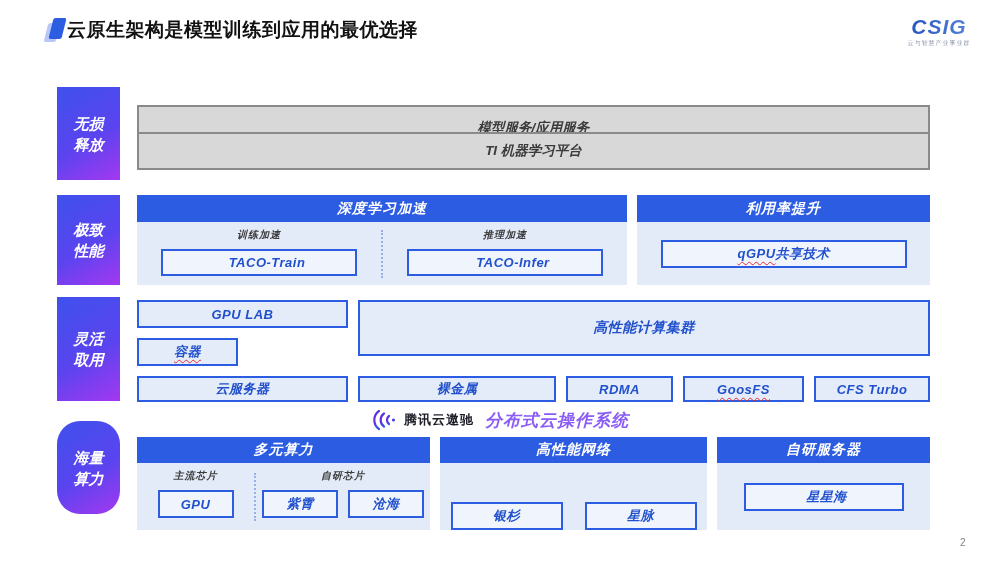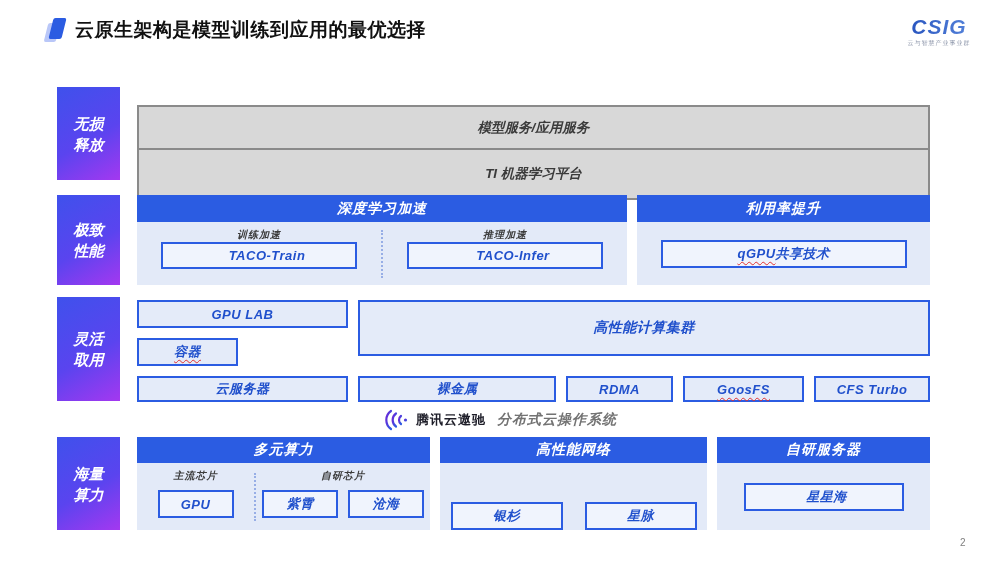--- a/index.html
+++ b/index.html
@@ -4,43 +4,43 @@
 <style>
   html,body{margin:0;padding:0;background:#fff;}
   .slide{position:relative;width:1000px;height:563px;background:#ffffff;overflow:hidden;
          font-family:"Liberation Sans","DejaVu Sans",sans-serif;}
 
   
   .title-row{position:absolute;left:45px;top:16px;display:flex;align-items:center;}
   .title-icon{position:relative;width:22px;height:28px;flex:0 0 22px;}
   .title-icon .back{position:absolute;left:1px;top:7px;width:12px;height:19px;background:#b9c7f8;transform:skewX(-14deg);border-radius:2px;}
   .title-icon .front{position:absolute;left:6px;top:2px;width:13px;height:21px;background:#2b5ce2;transform:skewX(-14deg);border-radius:2px;}
-  .page-title{margin-left:8px;font-size:19px;font-weight:800;color:#111;letter-spacing:0.5px;}
+  .page-title{margin-left:0;font-size:19px;font-weight:800;color:#111;letter-spacing:0.5px;}
 
   
   .csig{position:absolute;right:16px;top:16px;width:90px;text-align:center;}
   .csig-text{font-size:21px;font-weight:800;font-style:italic;color:#2d56c0;letter-spacing:1px;line-height:1;
              background:linear-gradient(90deg,#1d49b8,#5f8de0);-webkit-background-clip:text;background-clip:text;color:transparent;}
   .csig-sub{font-size:6px;color:#8a93a8;letter-spacing:1px;margin-top:2px;white-space:nowrap;}
 
   
   .side-label{position:absolute;left:57px;width:63px;display:flex;align-items:center;justify-content:center;
               background:linear-gradient(150deg,#3f51ec 0%,#5a44ef 55%,#a438f0 100%);
               color:#fff;font-weight:800;font-style:italic;font-size:15px;line-height:1.4;text-align:center;white-space:pre-line;}
   .lbl1{top:87px;height:93px;}
   .lbl2{top:195px;height:90px;}
   .lbl3{top:297px;height:104px;}
-  .lbl4{top:437px;height:93px;}
+  .lbl4{top:421px;height:93px;border-radius:23px;}
 
   
   .gray-box{position:absolute;left:137px;width:793px;background:#d8d8d8;border:2px solid #8a8a8a;
             display:flex;align-items:center;justify-content:center;
             font-size:13.5px;font-weight:800;font-style:italic;color:#3b3b3b;box-sizing:border-box;}
   .gray1{top:85px;height:46px;margin-top:20px;}
-  .gray2{top:148px;height:52px;}
+  .gray2{top:132px;height:38px;}
 
   
   .section{position:absolute;display:flex;flex-direction:column;box-sizing:border-box;}
   .sec-header{height:27px;background:#2b5ce2;color:#fff;display:flex;align-items:center;justify-content:center;
               font-size:14px;font-weight:800;font-style:italic;letter-spacing:1px;flex:0 0 27px;}
   .sec-body{flex:1;background:#e3eaf8;display:flex;position:relative;}
 
   .sec-dl{left:137px;top:195px;width:490px;height:90px;}
   .sec-util{left:637px;top:195px;width:293px;height:90px;}
   .sec-compute{left:137px;top:437px;width:293px;height:93px;}
@@ -49,21 +49,21 @@
   .sec-compute .sec-header,.sec-network .sec-header,.sec-server .sec-header{flex-basis:26px;height:26px;}
 
   .body-col{flex:1;display:flex;flex-direction:column;align-items:center;padding-top:6px;}
   .caption{font-size:10px;font-weight:700;font-style:italic;color:#3c3c3c;letter-spacing:1px;}
   .vdots{width:0;border-left:2px dotted #97aee6;height:48px;align-self:center;}
 
   
   .chip{background:#f0f4fd;border:2px solid #2b5ce2;box-sizing:border-box;
         display:flex;align-items:center;justify-content:center;
         color:#2050cc;font-size:13px;font-weight:800;font-style:italic;letter-spacing:0.5px;}
-  .chip.inner{width:80%;height:27px;padding-left:16px;}
+  .chip.inner{margin-top:7px;width:80%;height:27px;padding-left:16px;}
   .chip.center{width:246px;height:28px;margin:auto;text-align:center;}
   .chip3{position:absolute;background:#e4ebf9;border:2px solid #2b5ce2;box-sizing:border-box;
          display:flex;align-items:center;justify-content:center;
          color:#2050cc;font-size:13px;font-weight:800;font-style:italic;letter-spacing:0.5px;}
   .b-gpulab{left:137px;top:300px;width:211px;height:28px;}
   .b-rongqi{left:137px;top:338px;width:101px;height:28px;}
   .b-scf{left:248px;top:338px;width:100px;height:28px;}
   .b-hpc{left:358px;top:300px;width:572px;height:56px;font-size:14px;}
   .b-cvm{left:137px;top:376px;width:211px;height:26px;}
   .b-bare{left:358px;top:376px;width:198px;height:26px;}
@@ -76,21 +76,21 @@
   
   .chip-row{display:flex;gap:10px;margin-top:7px;}
   .chip-sm{width:76px;height:28px;}
   .chip-net{width:112px;height:28px;margin-top:0;}
   .net-body{display:flex;align-items:flex-end;justify-content:center;gap:22px;}
   .chip-server{width:160px;height:28px;margin:auto;padding-left:6px;}
 
   
   .divider{position:absolute;left:0;top:406px;width:100%;height:28px;display:flex;align-items:center;justify-content:center;gap:7px;}
   .aochi-brand{font-size:13px;font-weight:800;color:#1d1d28;letter-spacing:1px;}
-  .aochi-label{font-size:14px;font-weight:800;font-style:italic;color:#737373;letter-spacing:1px;margin-left:4px;}
+  .aochi-label{font-size:17px;font-weight:800;font-style:italic;color:#8b5cf6;letter-spacing:1px;margin-left:4px;}
 
   .page-num{position:absolute;left:960px;top:537px;font-size:10px;color:#808080;}
 </style>
 </head>
 <body>
 
 <div class="slide">
 
   <div class="title-row">
     <span class="title-icon">

